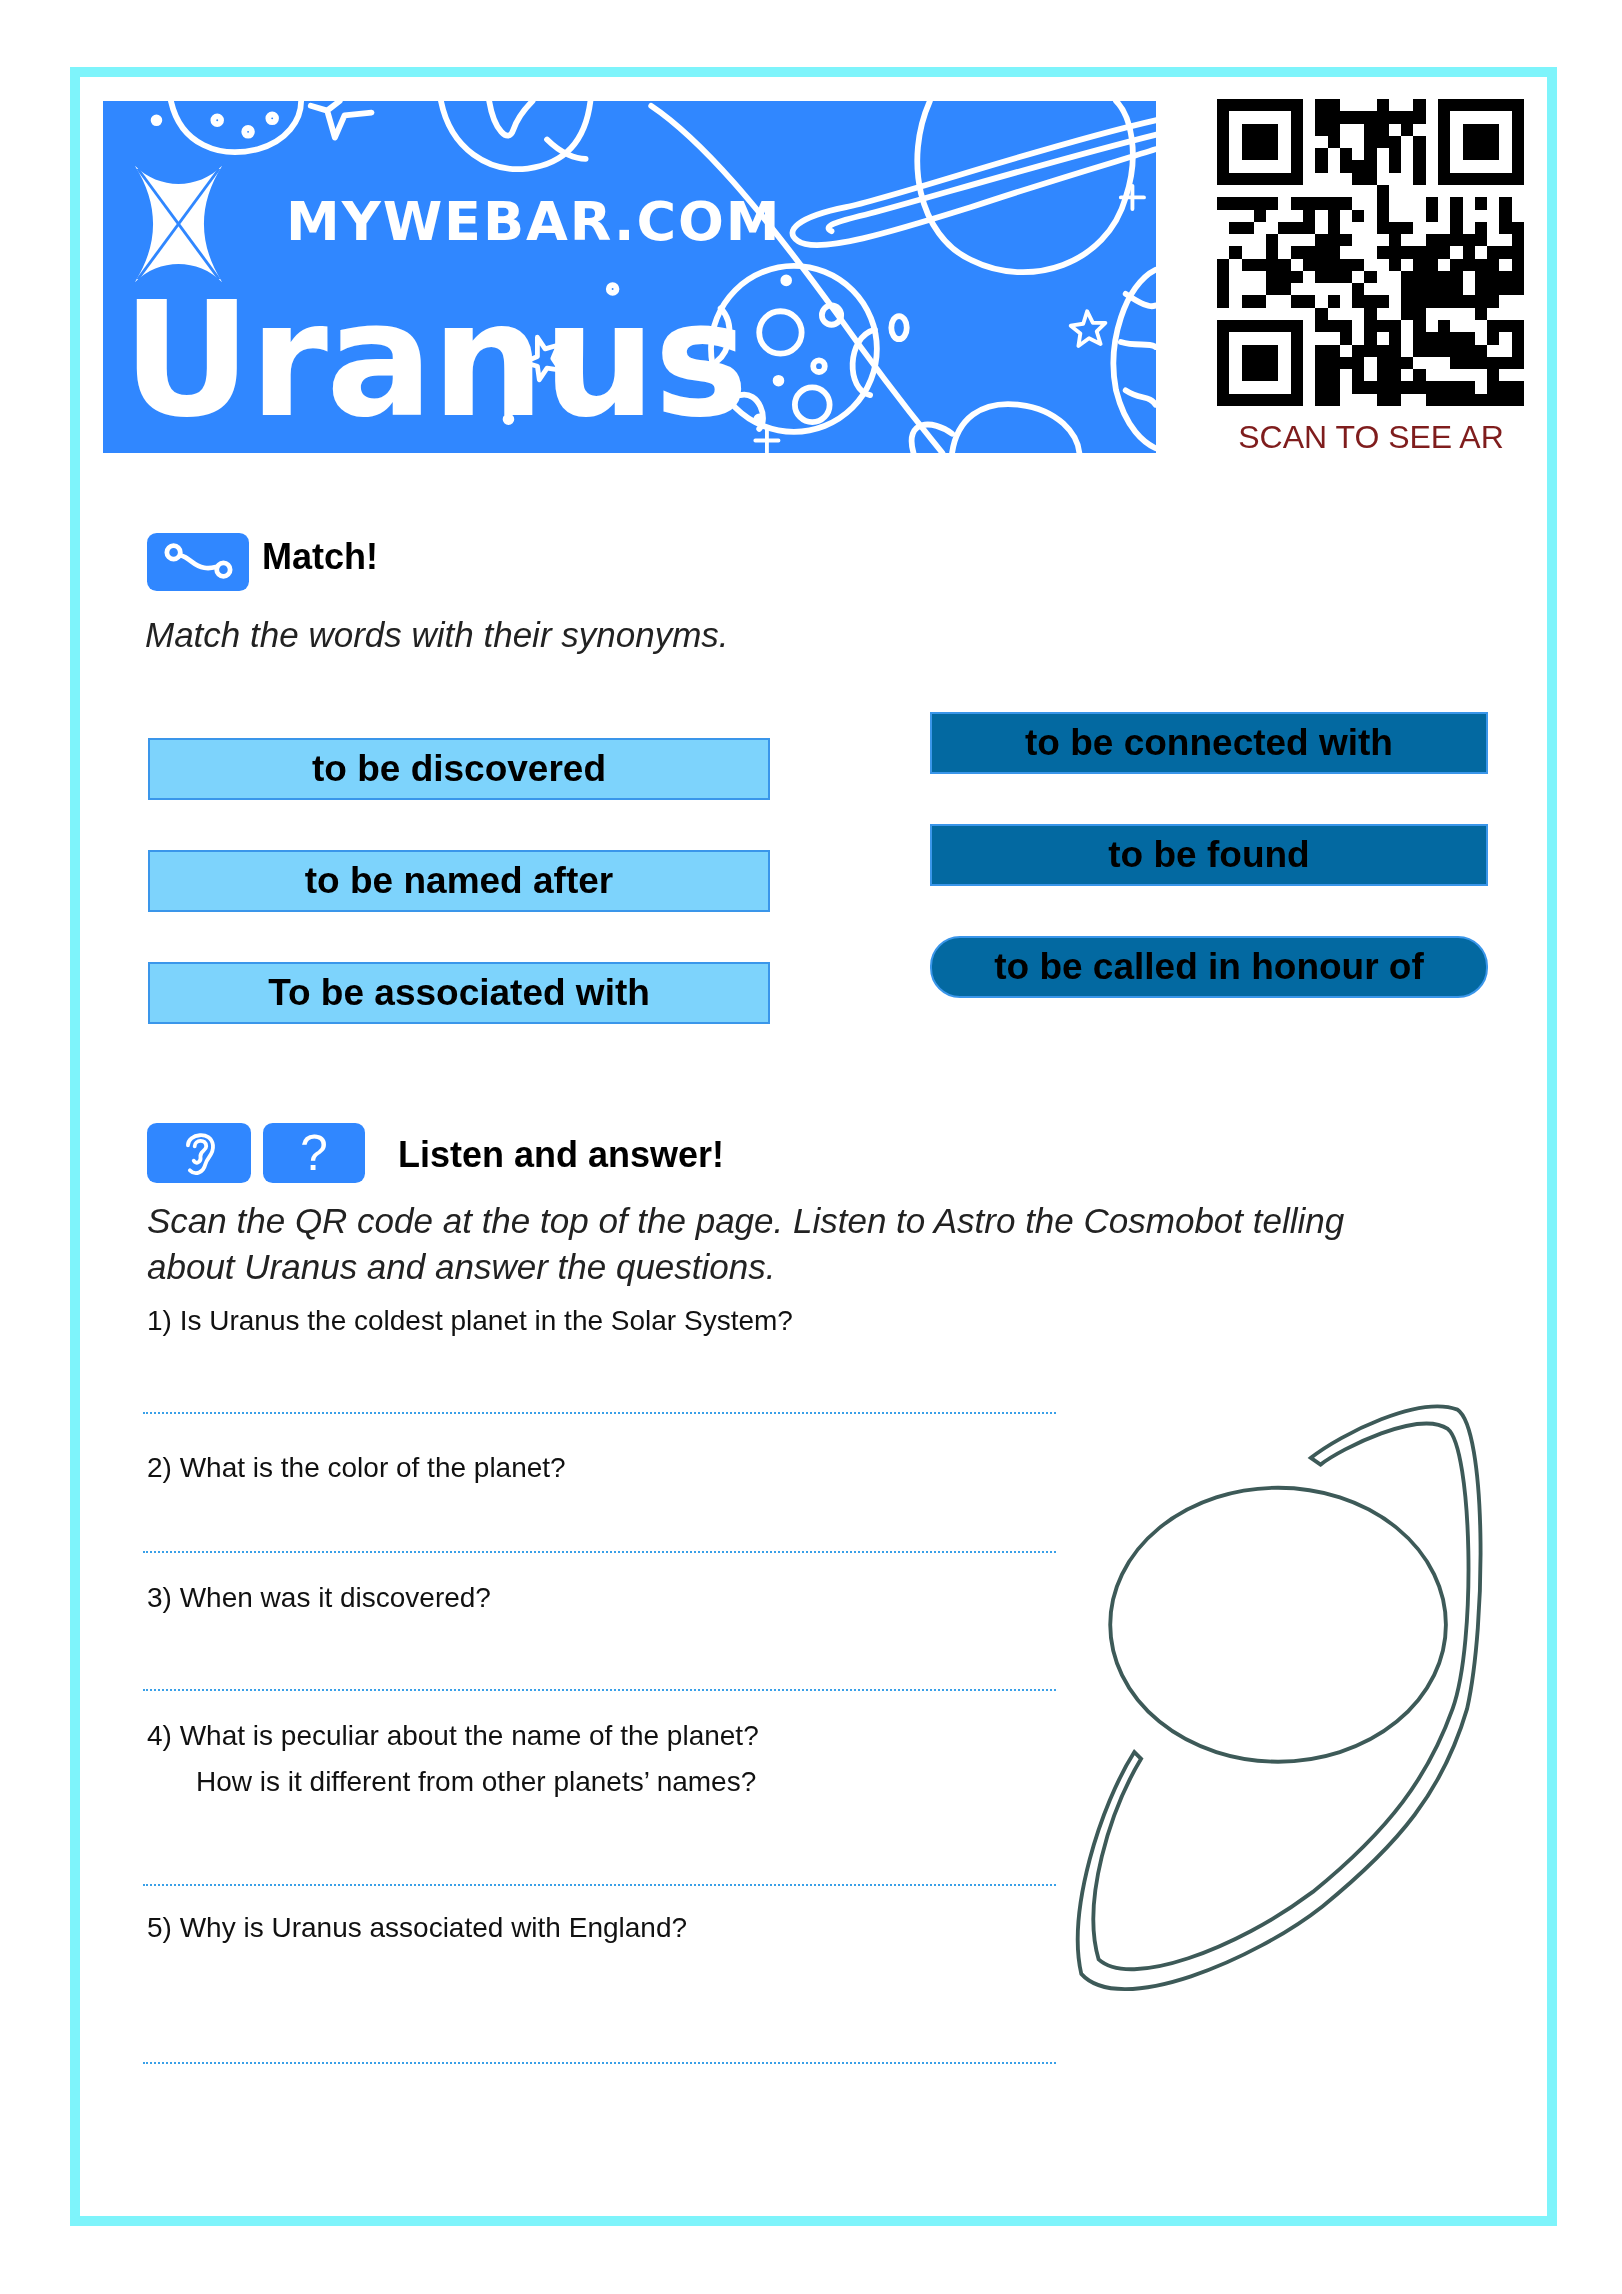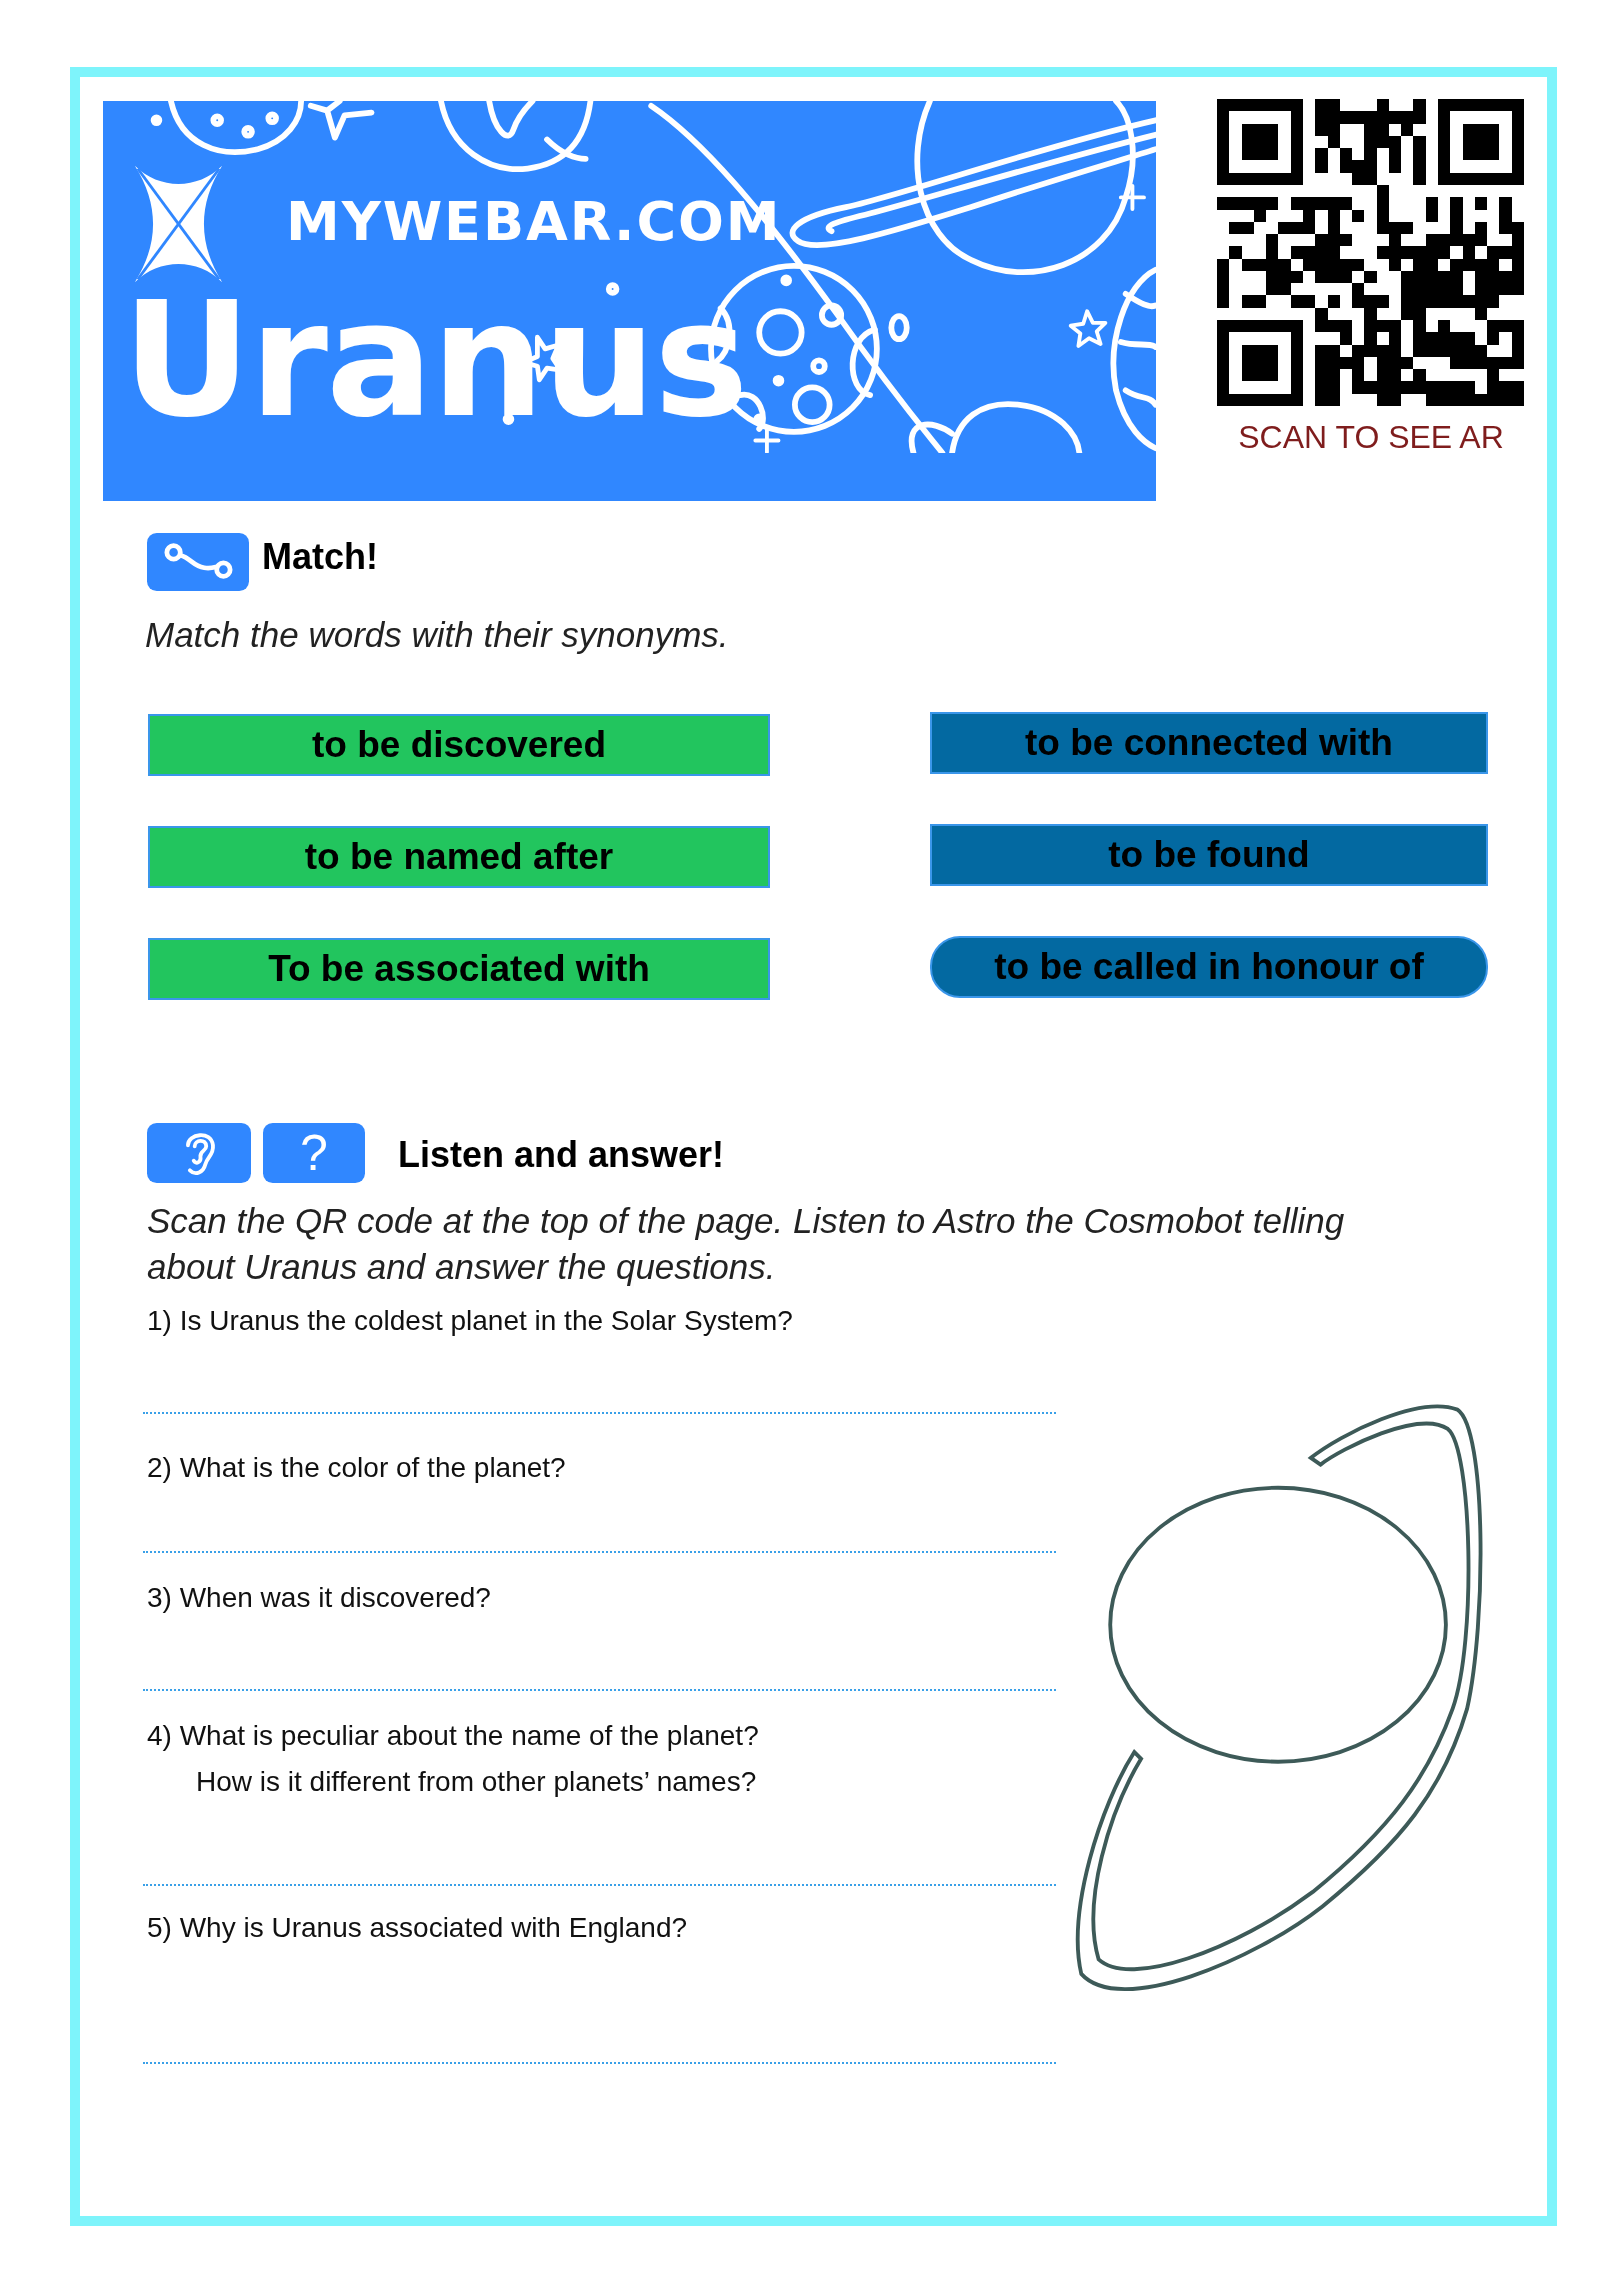--- a/index.html
+++ b/index.html
@@ -1,32 +1,32 @@
 <!DOCTYPE html>
 <html><head>
 <meta charset="utf-8">
 <style>
   html, body { margin:0; padding:0; background:#ffffff; }
   body { width:1622px; height:2294px; position:relative; overflow:hidden;
          font-family:"Liberation Sans", "DejaVu Sans", sans-serif; color:#111; }
   .abs { position:absolute; }
   #frame { left:70px; top:67px; width:1467px; height:2139px; border:10.6px solid #7ef4fb; }
-  #banner { left:103px; top:101px; width:1053px; height:400px; background:#3087ff; overflow:hidden; }
+  #banner { left:103px; top:101px; width:1053px; height:352px; background:#3087ff; overflow:hidden; }
   #banner svg.deco { position:absolute; left:0; top:0; }
   #brand-text { position:absolute; left:183px; top:89px; font-size:54px; font-weight:bold; color:#fff; letter-spacing:1.9px; font-family:"DejaVu Sans", sans-serif; }
   #brand-logo { position:absolute; left:27px; top:60px; width:97px; height:126px; }
   #title { position:absolute; left:19.3px; top:179px; font-size:159px; font-weight:bold; color:#fff; line-height:1; letter-spacing:-1.9px; font-family:"DejaVu Sans", sans-serif; }
   #qr { left:1217px; top:99px; width:307px; height:307px; }
   #qr-caption { left:1207px; top:419px; width:328px; text-align:center; font-size:32px; color:#7f1d1d; letter-spacing:0px; }
   .icon-tile { background:#3087ff; border-radius:9.7px; display:flex; align-items:center; justify-content:center; }
   .heading { font-weight:bold; font-size:36px; color:#000; }
   .instr { font-style:italic; font-size:35px; color:#222; }
   .mbox { height:62px; border:2.9px solid #3a96ea; display:flex; align-items:center; justify-content:center;
           font-weight:bold; font-size:37px; color:#000; box-sizing:border-box; }
-  .mbox.left { background:#22c55e; width:622px; left:148px; }
+  .mbox.left { background:#7dd3fc; width:622px; left:148px;margin-top:24px; }
   .mbox.right { background:#0369a1; width:558px; left:930px; }
   .q { font-size:28px; color:#111; left:147px; }
   .dots { left:143px; width:913px; height:0; border-top:2.9px dotted #3aa0e8; }
 </style>
 </head>
 <body>
 
 <div id="frame" class="abs"></div>
 
 <div id="banner" class="abs">

